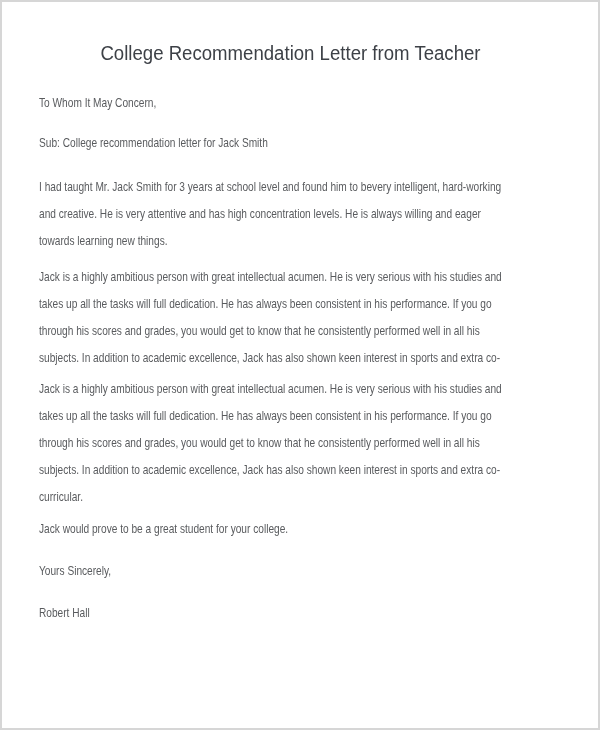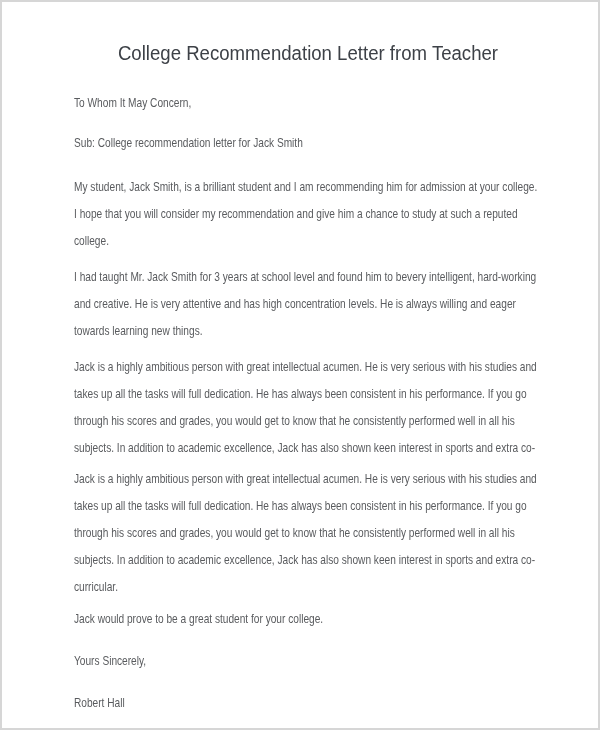--- a/index.html
+++ b/index.html
@@ -6,21 +6,21 @@
     margin: 0;
     padding: 0;
     background: #ffffff;
   }
   .page {
     width: 600px;
     height: 730px;
     box-sizing: border-box;
     border: 2px solid #d6d6d6;
     background: #ffffff;
-    padding: 40px 56px 20px 72px;
+    padding: 40px 56px 20px 37px;
     overflow: hidden;
     font-family: "Liberation Sans", "DejaVu Sans", sans-serif;
   }
   .title {
     margin: 0 0 24px 0;
     font-size: 20px;
     line-height: 23px;
     font-weight: 400;
     text-align: center;
     color: #3d4147;
@@ -47,25 +47,20 @@
 <body>
 
 <main class="page">
 
   <h1 class="title">College Recommendation Letter from Teacher</h1>
 
   <div class="line b-greeting">To Whom It May Concern,</div>
 
   <div class="line b-subject">Sub: College recommendation letter for Jack Smith</div>
 
-  <div class="para">
-    <div class="line">My student, Jack Smith, is a brilliant student and I am recommending him for admission at your college.</div>
-    <div class="line">I hope that you will consider my recommendation and give him a chance to study at such a reputed</div>
-    <div class="line">college.</div>
-  </div>
 
   <div class="para">
     <div class="line">I had taught Mr. Jack Smith for 3 years at school level and found him to bevery intelligent, hard-working</div>
     <div class="line">and creative. He is very attentive and has high concentration levels. He is always willing and eager</div>
     <div class="line">towards learning new things.</div>
   </div>
 
   <div class="para">
     <div class="line">Jack is a highly ambitious person with great intellectual acumen. He is very serious with his studies and</div>
     <div class="line">takes up all the tasks will full dedication. He has always been consistent in his performance. If you go</div>

